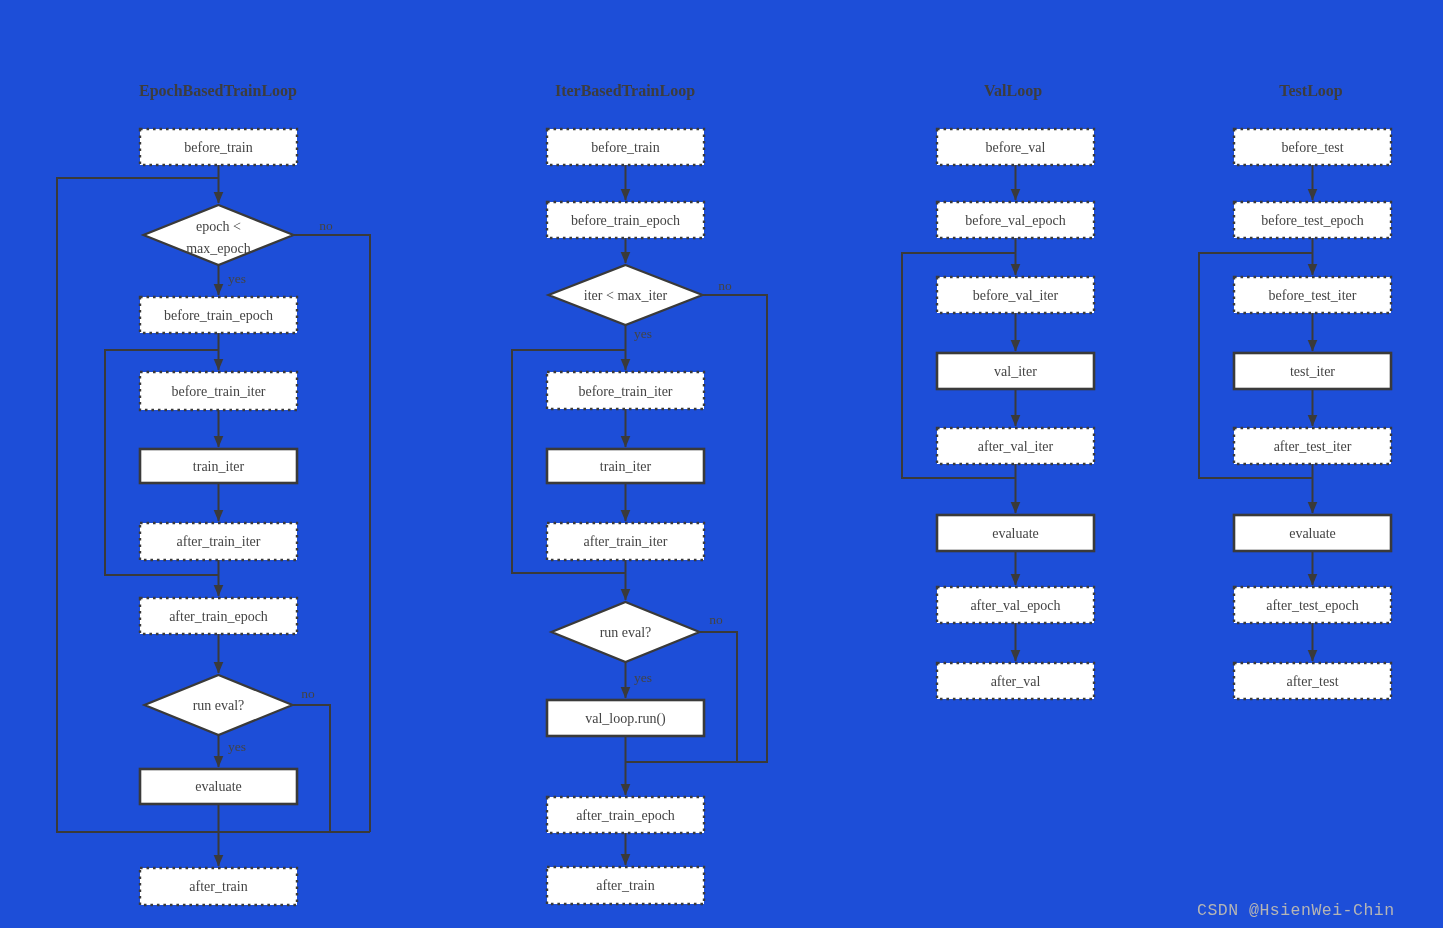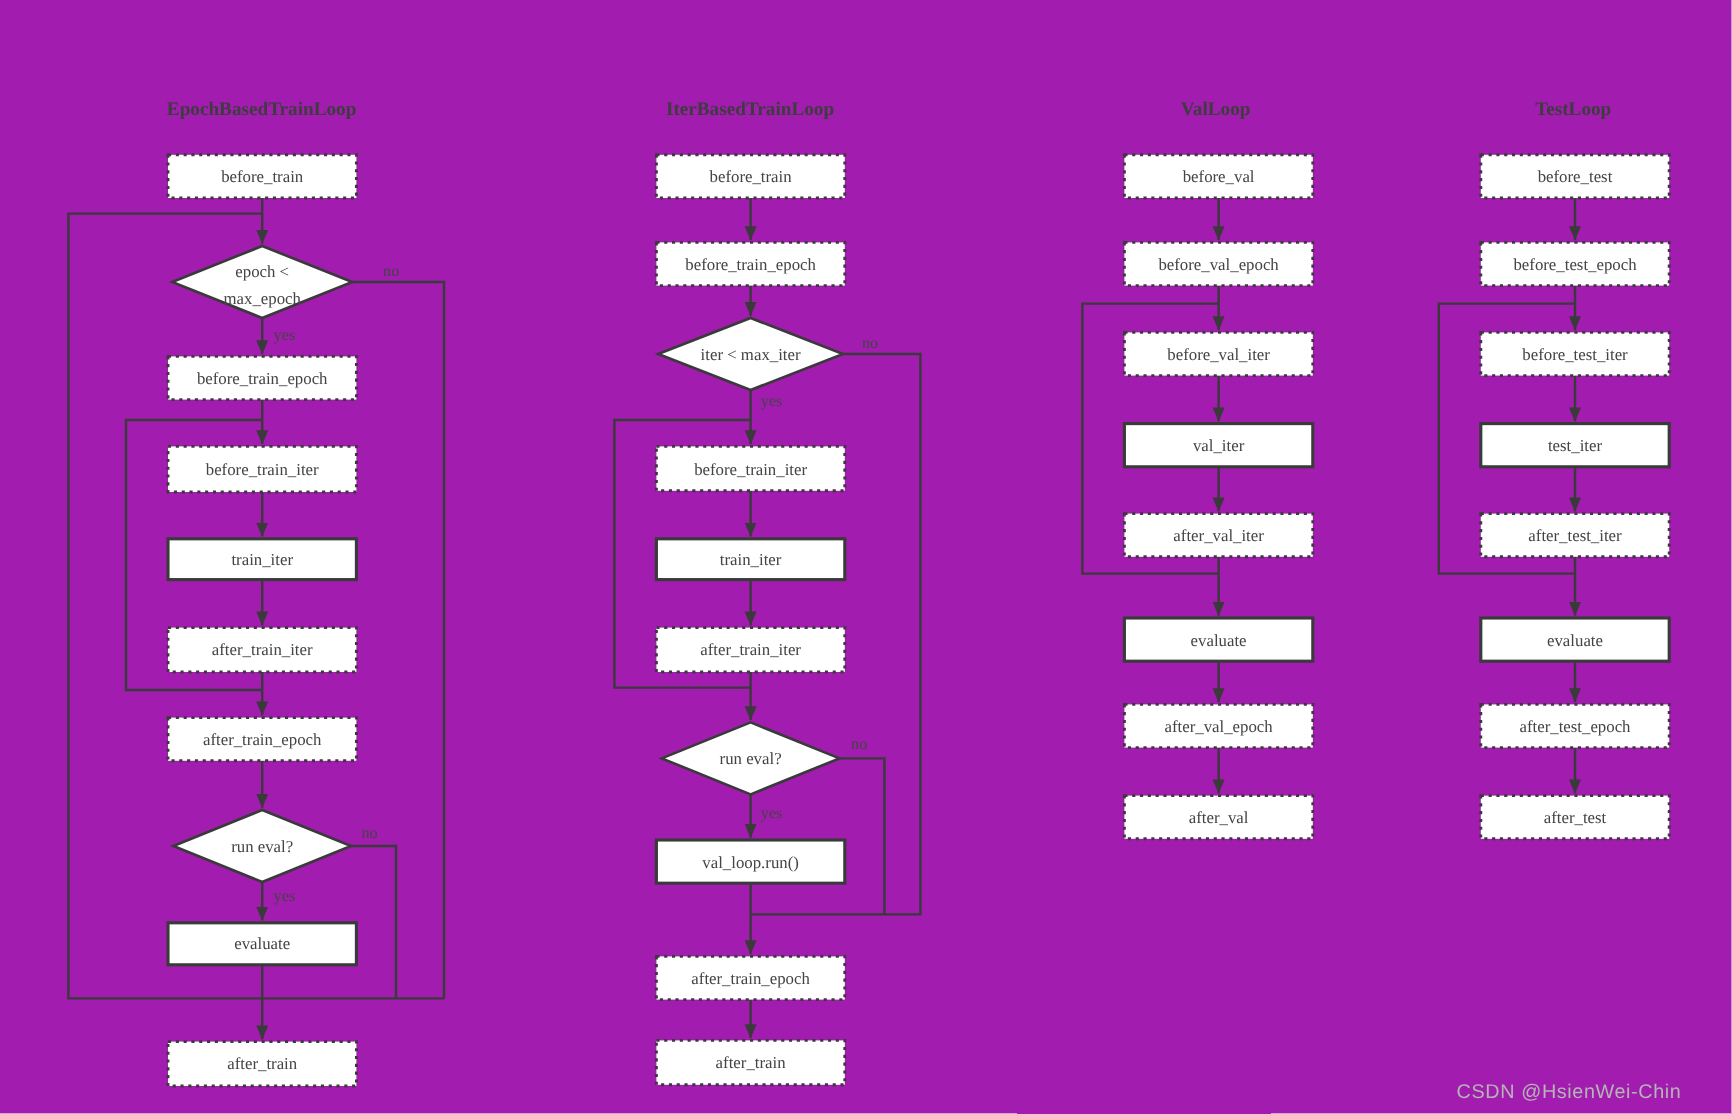--- a/index.html
+++ b/index.html
@@ -5,21 +5,21 @@
   html, body {
     margin: 0;
     padding: 0;
     background: #ffffff;
     font-family: "Liberation Serif", serif;
   }
   #stage {
     position: relative;
     width: 1443px;
     height: 928px;
-    background: #a21caf;
+    background: #1d4ed8;
     overflow: hidden;
   }
   #flow-svg {
     position: absolute;
     left: 0;
     top: 0;
   }
   .conn {
     stroke: #3a3a3a;
     stroke-width: 2;
@@ -54,22 +54,22 @@
   .blabel {
     font: 13.5px "Liberation Serif", serif;
     fill: #444444;
     text-anchor: middle;
   }
   #watermark {
     position: absolute;
     left: 1197px;
     top: 901px;
     width: 221px;
-    text-align: center;
-    font-family: Liberation Sans, sans-serif;
+    text-align: left;
+    font-family: Liberation Mono, monospace;
     font-size: 16.5px;
     letter-spacing: 0.5px;
     color: #b5b5b5;
   }
 </style>
 </head>
 <body>
 
 <div id="stage">
   <svg id="flow-svg" width="1443" height="928" viewBox="0 0 1443 928">

